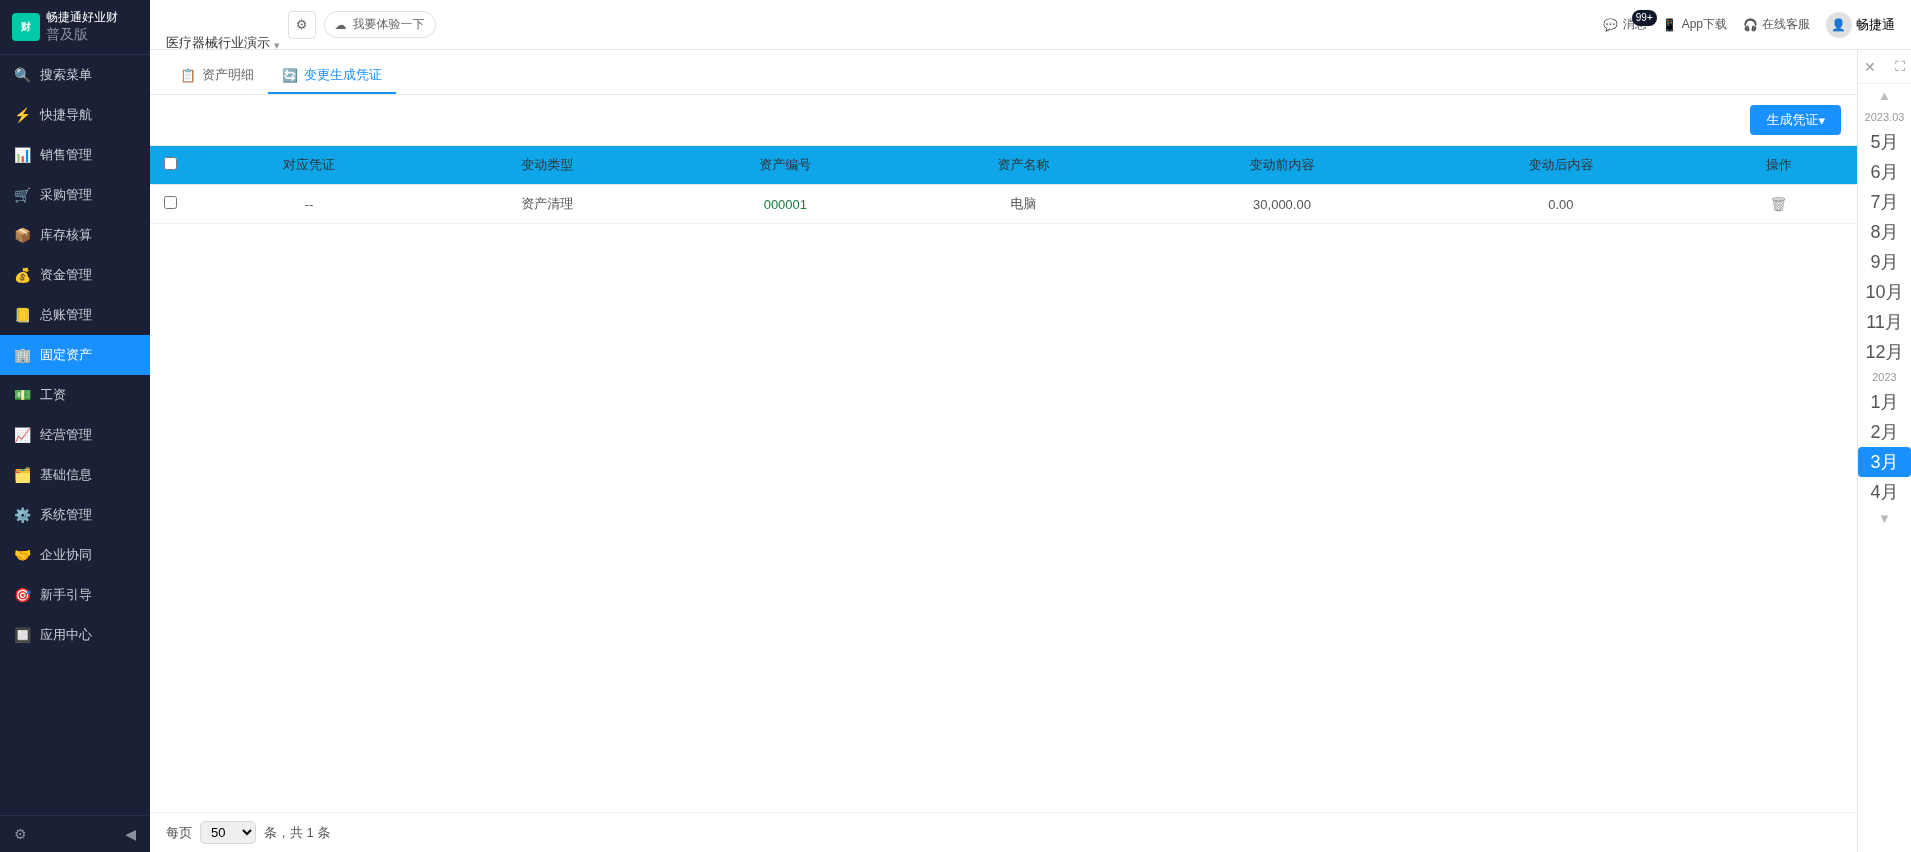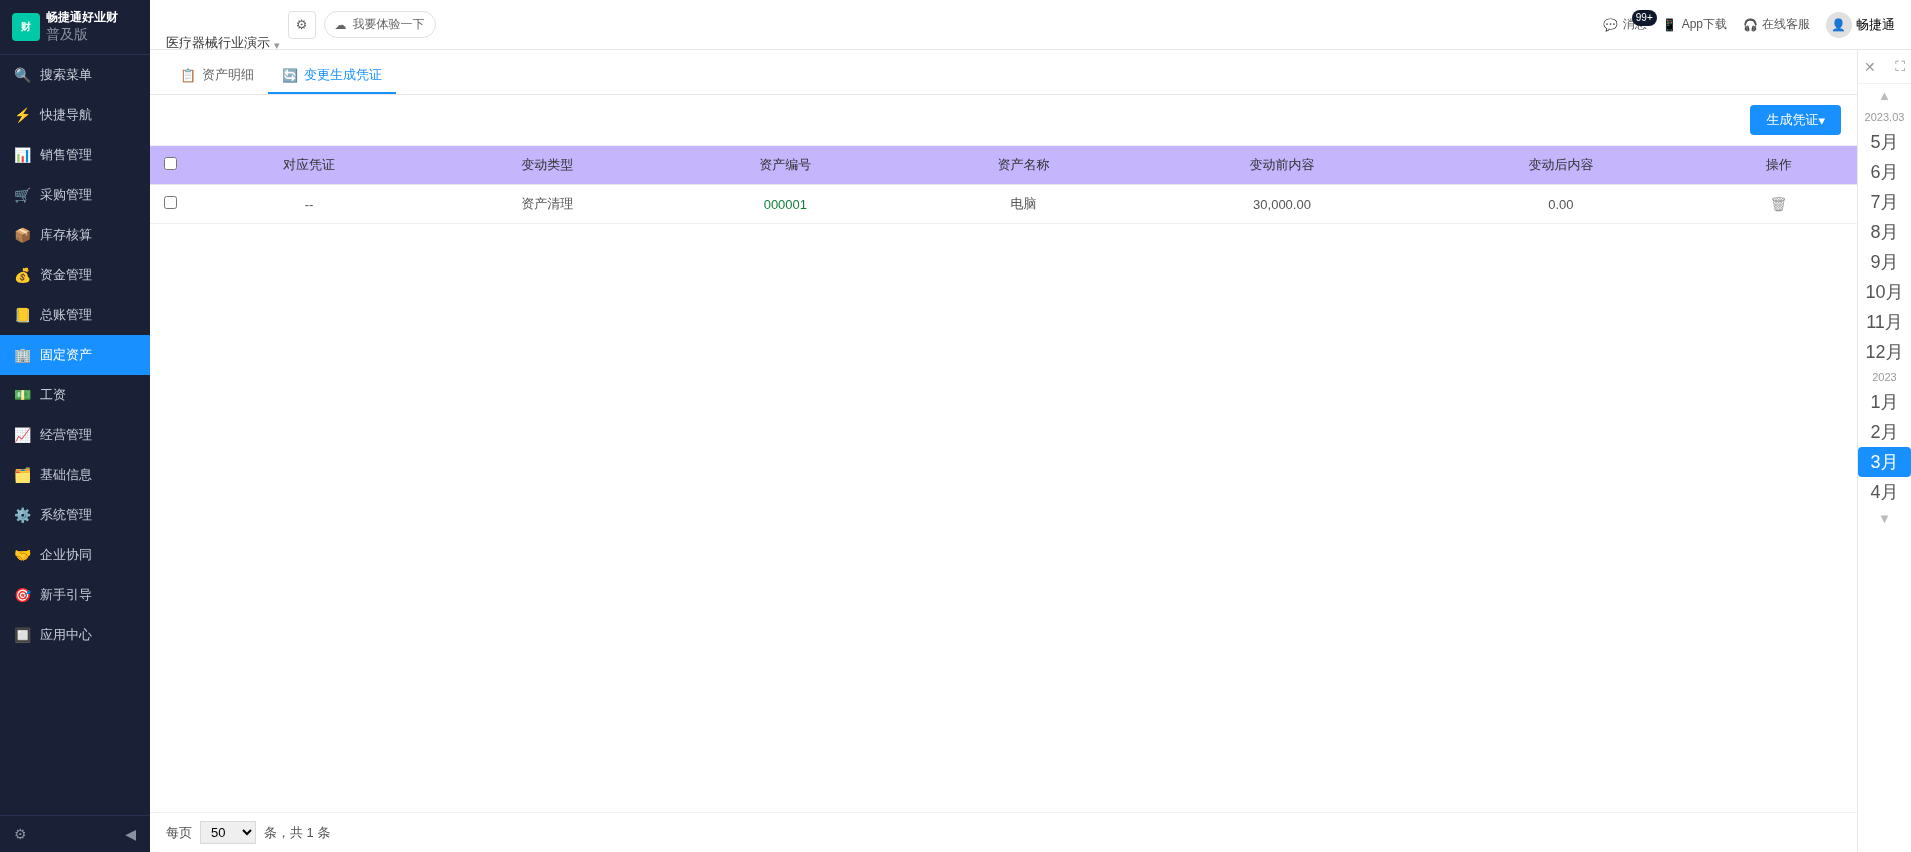--- a/index.html
+++ b/index.html
@@ -33,21 +33,20 @@
       color: white;
       font-size: 10px;
       font-weight: bold;
       margin-right: 6px;
       flex-shrink: 0;
     }
     .sidebar-logo-text {
       font-size: 12px;
       color: #fff;
       line-height: 1.3;
-      font-weight: bold;
     }
     .sidebar-logo-sub {
       font-size: 14px;
       color: #8a90a0;
     }
     .sidebar-scroll {
       flex: 1;
       overflow-y: auto;
       overflow-x: hidden;
     }
@@ -290,21 +289,21 @@
     .table-wrapper {
       flex: 1;
       overflow: auto;
     }
     table {
       width: 100%;
       border-collapse: collapse;
       font-size: 13px;
     }
     thead tr {
-      background: #c4b5fd;
+      background: #0ea5e9;
     }
     thead th {
       padding: 10px 12px;
       text-align: center;
       color: #333;
       font-weight: 500;
       border-bottom: 1px solid #e8e8e8;
       white-space: nowrap;
     }
     tbody td {
@@ -322,21 +321,21 @@
       border-top: 1px solid #f0f0f0;
       display: flex;
       align-items: center;
       gap: 8px;
       font-size: 13px;
       color: #555;
       flex-shrink: 0;
     }
     .pagination select {
       border: 1px solid #d9d9d9;
-      border-radius: 0;
+      border-radius: 5px;
       padding: 2px 6px;
       font-size: 13px;
     }
 
     
     .right-panel {
       width: 54px;
       background: #fff;
       border-left: 1px solid #e8e8e8;
       display: flex;

